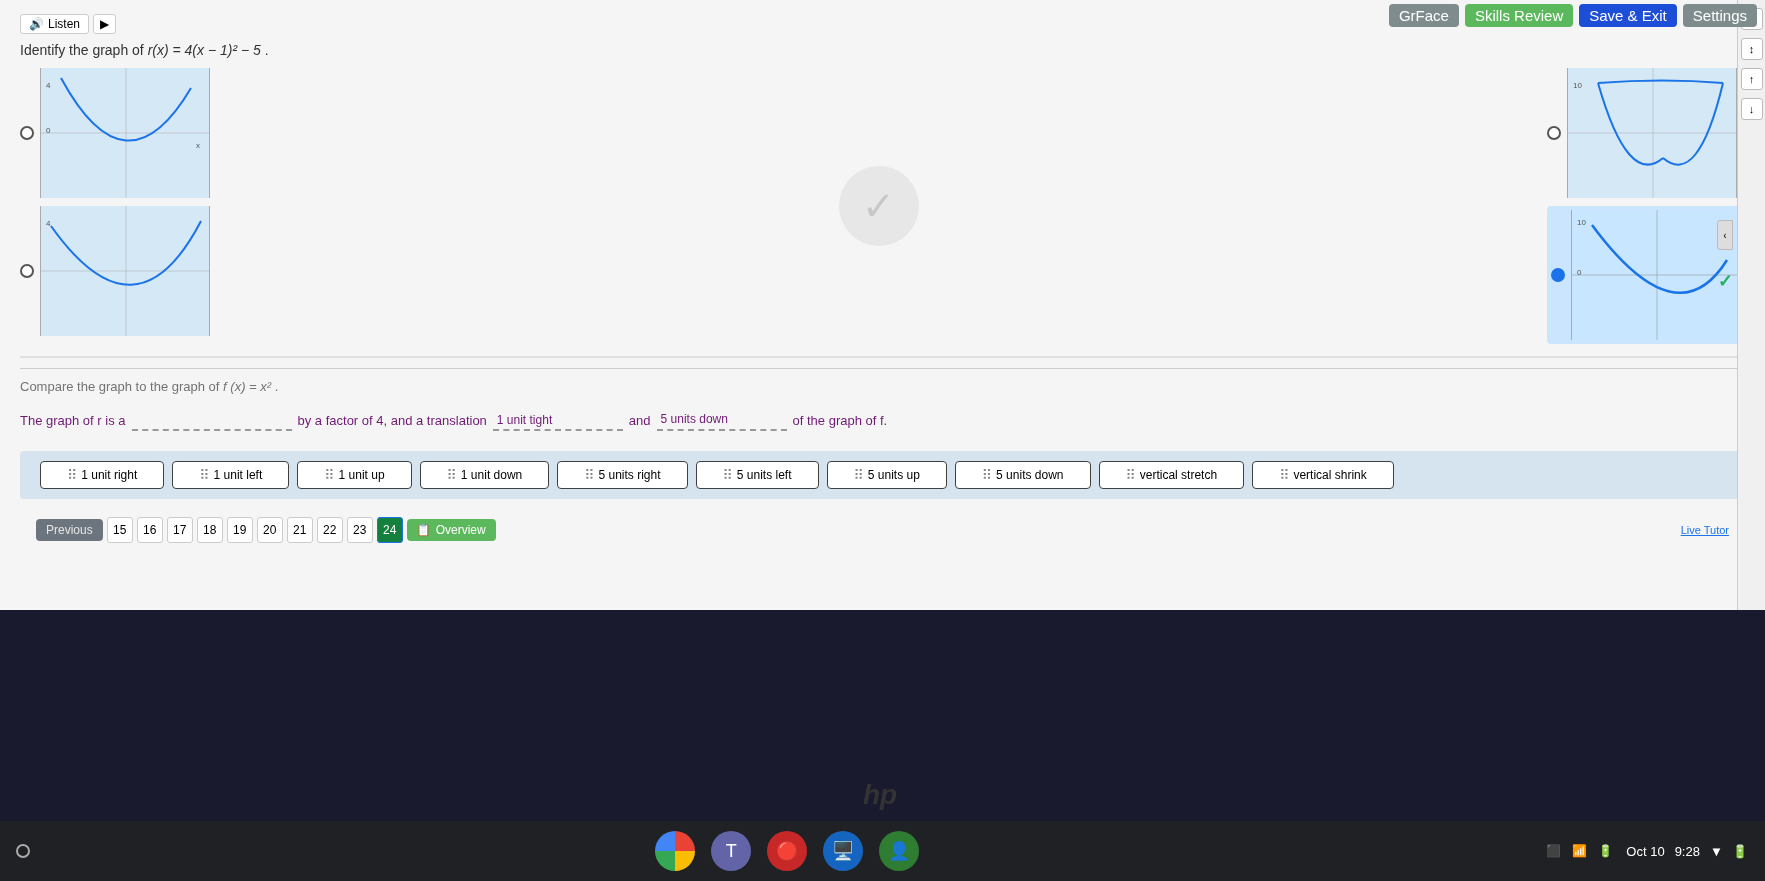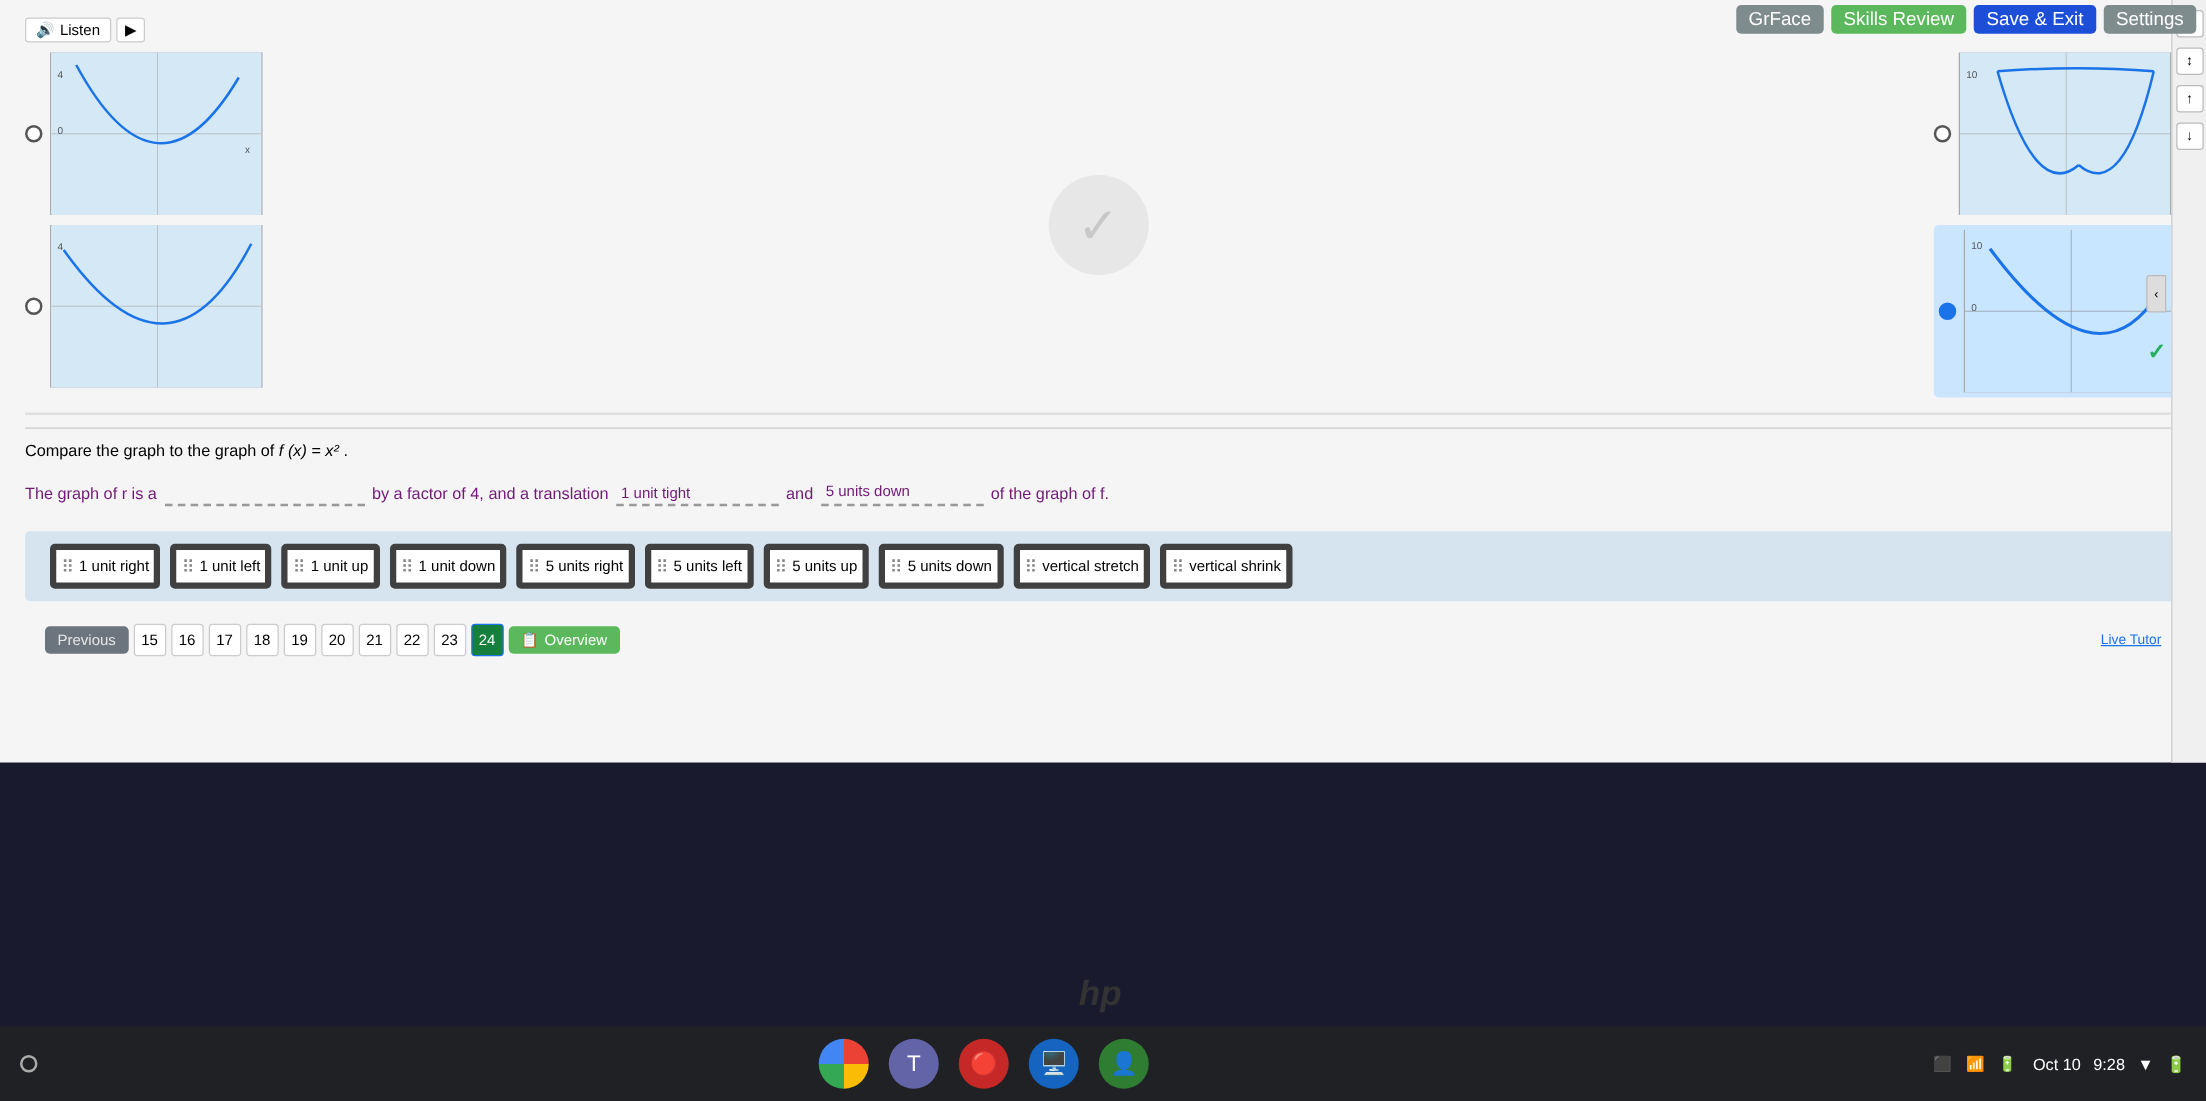--- a/index.html
+++ b/index.html
@@ -119,21 +119,21 @@
 
     
     .compare-section {
       border-top: 1px solid #ccc;
       padding-top: 10px;
       margin-top: 5px;
     }
 
     .compare-text {
       font-size: 13px;
-      color: #000000;
+      color: #737373;
       margin-bottom: 15px;
     }
 
     .fill-sentence {
       display: flex;
       align-items: center;
       gap: 6px;
       font-size: 13px;
       color: #701a75;
       margin-bottom: 20px;
@@ -153,23 +153,23 @@
       padding: 10px 20px;
       display: flex;
       align-items: center;
       gap: 8px;
       flex-wrap: wrap;
       border-radius: 4px;
     }
 
     .token {
       background: white;
-      border: 5px solid #404040;
+      border: 1px solid #404040;
       border-radius: 4px;
-      padding: 5px 4px;
+      padding: 5px 26px;
       font-size: 12px;
       cursor: grab;
       display: flex;
       align-items: center;
       gap: 4px;
       white-space: nowrap;
     }
 
     .token::before {
       content: "⠿";
@@ -395,20 +395,25 @@
   </div>
 
   <div class="listen-bar" style="margin-top:4px;">
     <button class="listen-btn">
       <span>🔊</span>
       <span>Listen</span>
     </button>
     <button style="background:#fff;border:1px solid #ccc;border-radius:3px;padding:2px 6px;font-size:12px;cursor:pointer;">▶</button>
   </div>
 
+  <div class="question-text">
+    <span>Identify the graph of </span>
+    <em>r(x) = 4(x − 1)² − 5</em>
+    <span>.</span>
+  </div>
 
   <div class="graphs-area">
 
     <div class="left-graphs">
 
       <div class="radio-option">
         <div class="radio-circle"></div>
         <div class="graph-box" style="width:170px;height:130px;">
           <svg width="170" height="130" class="graph-svg">
 

